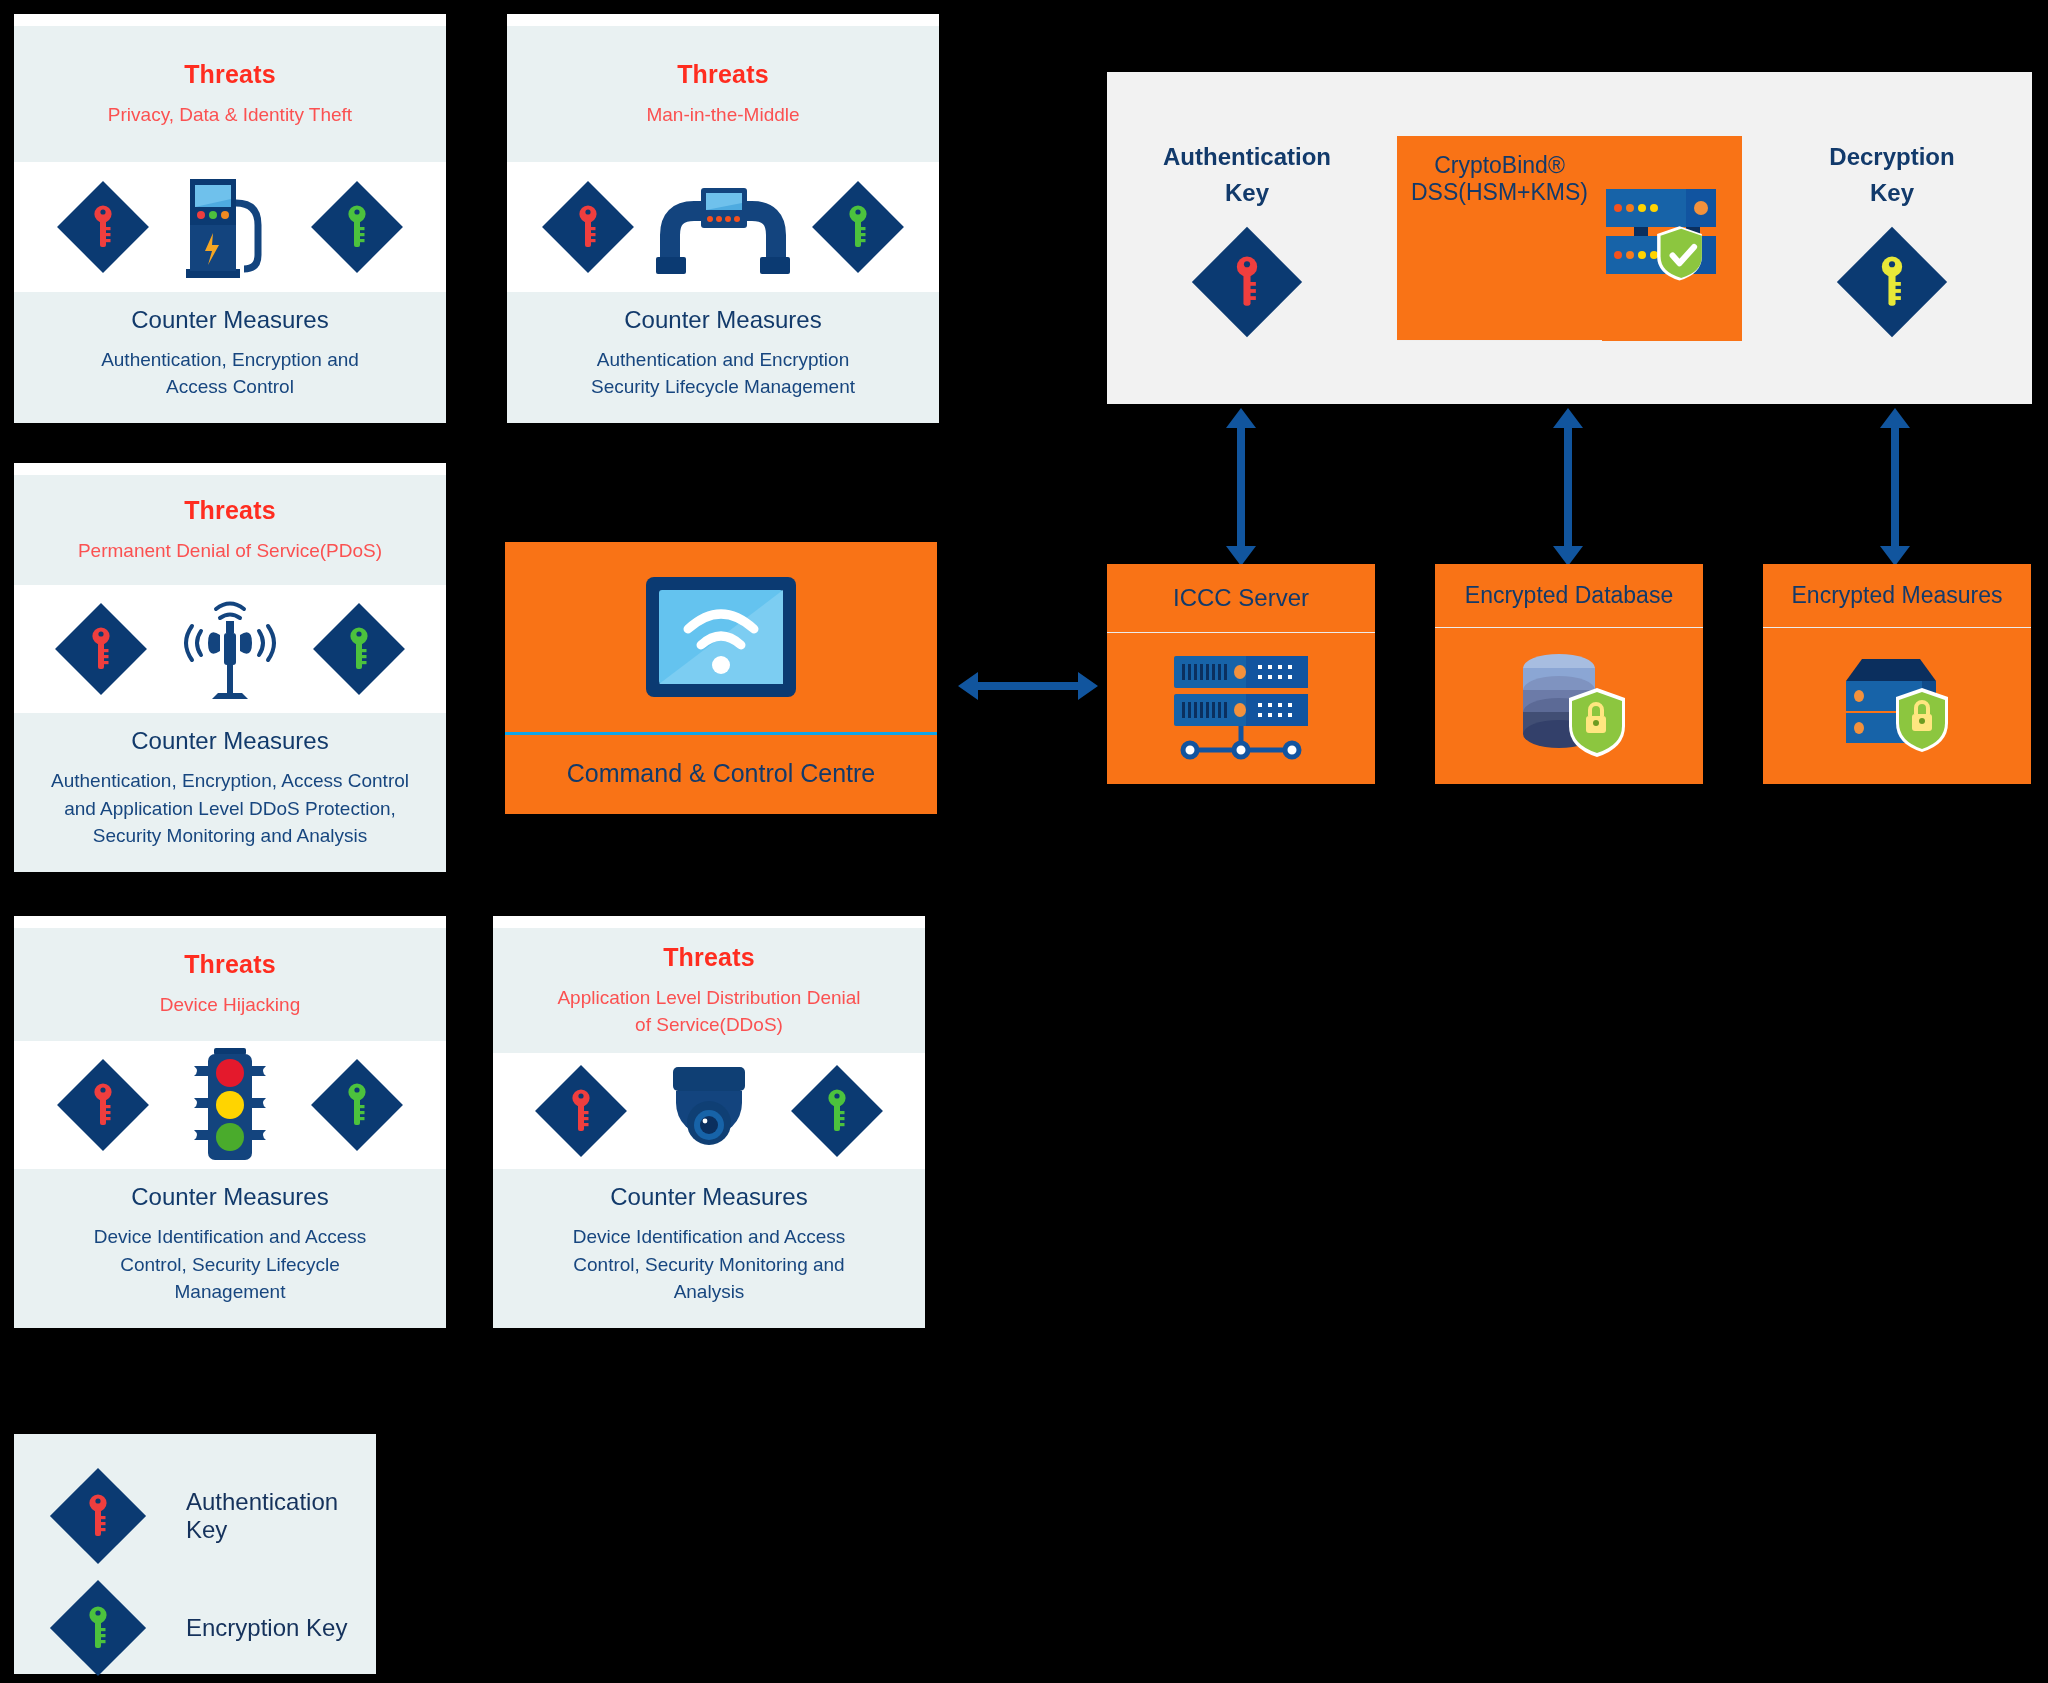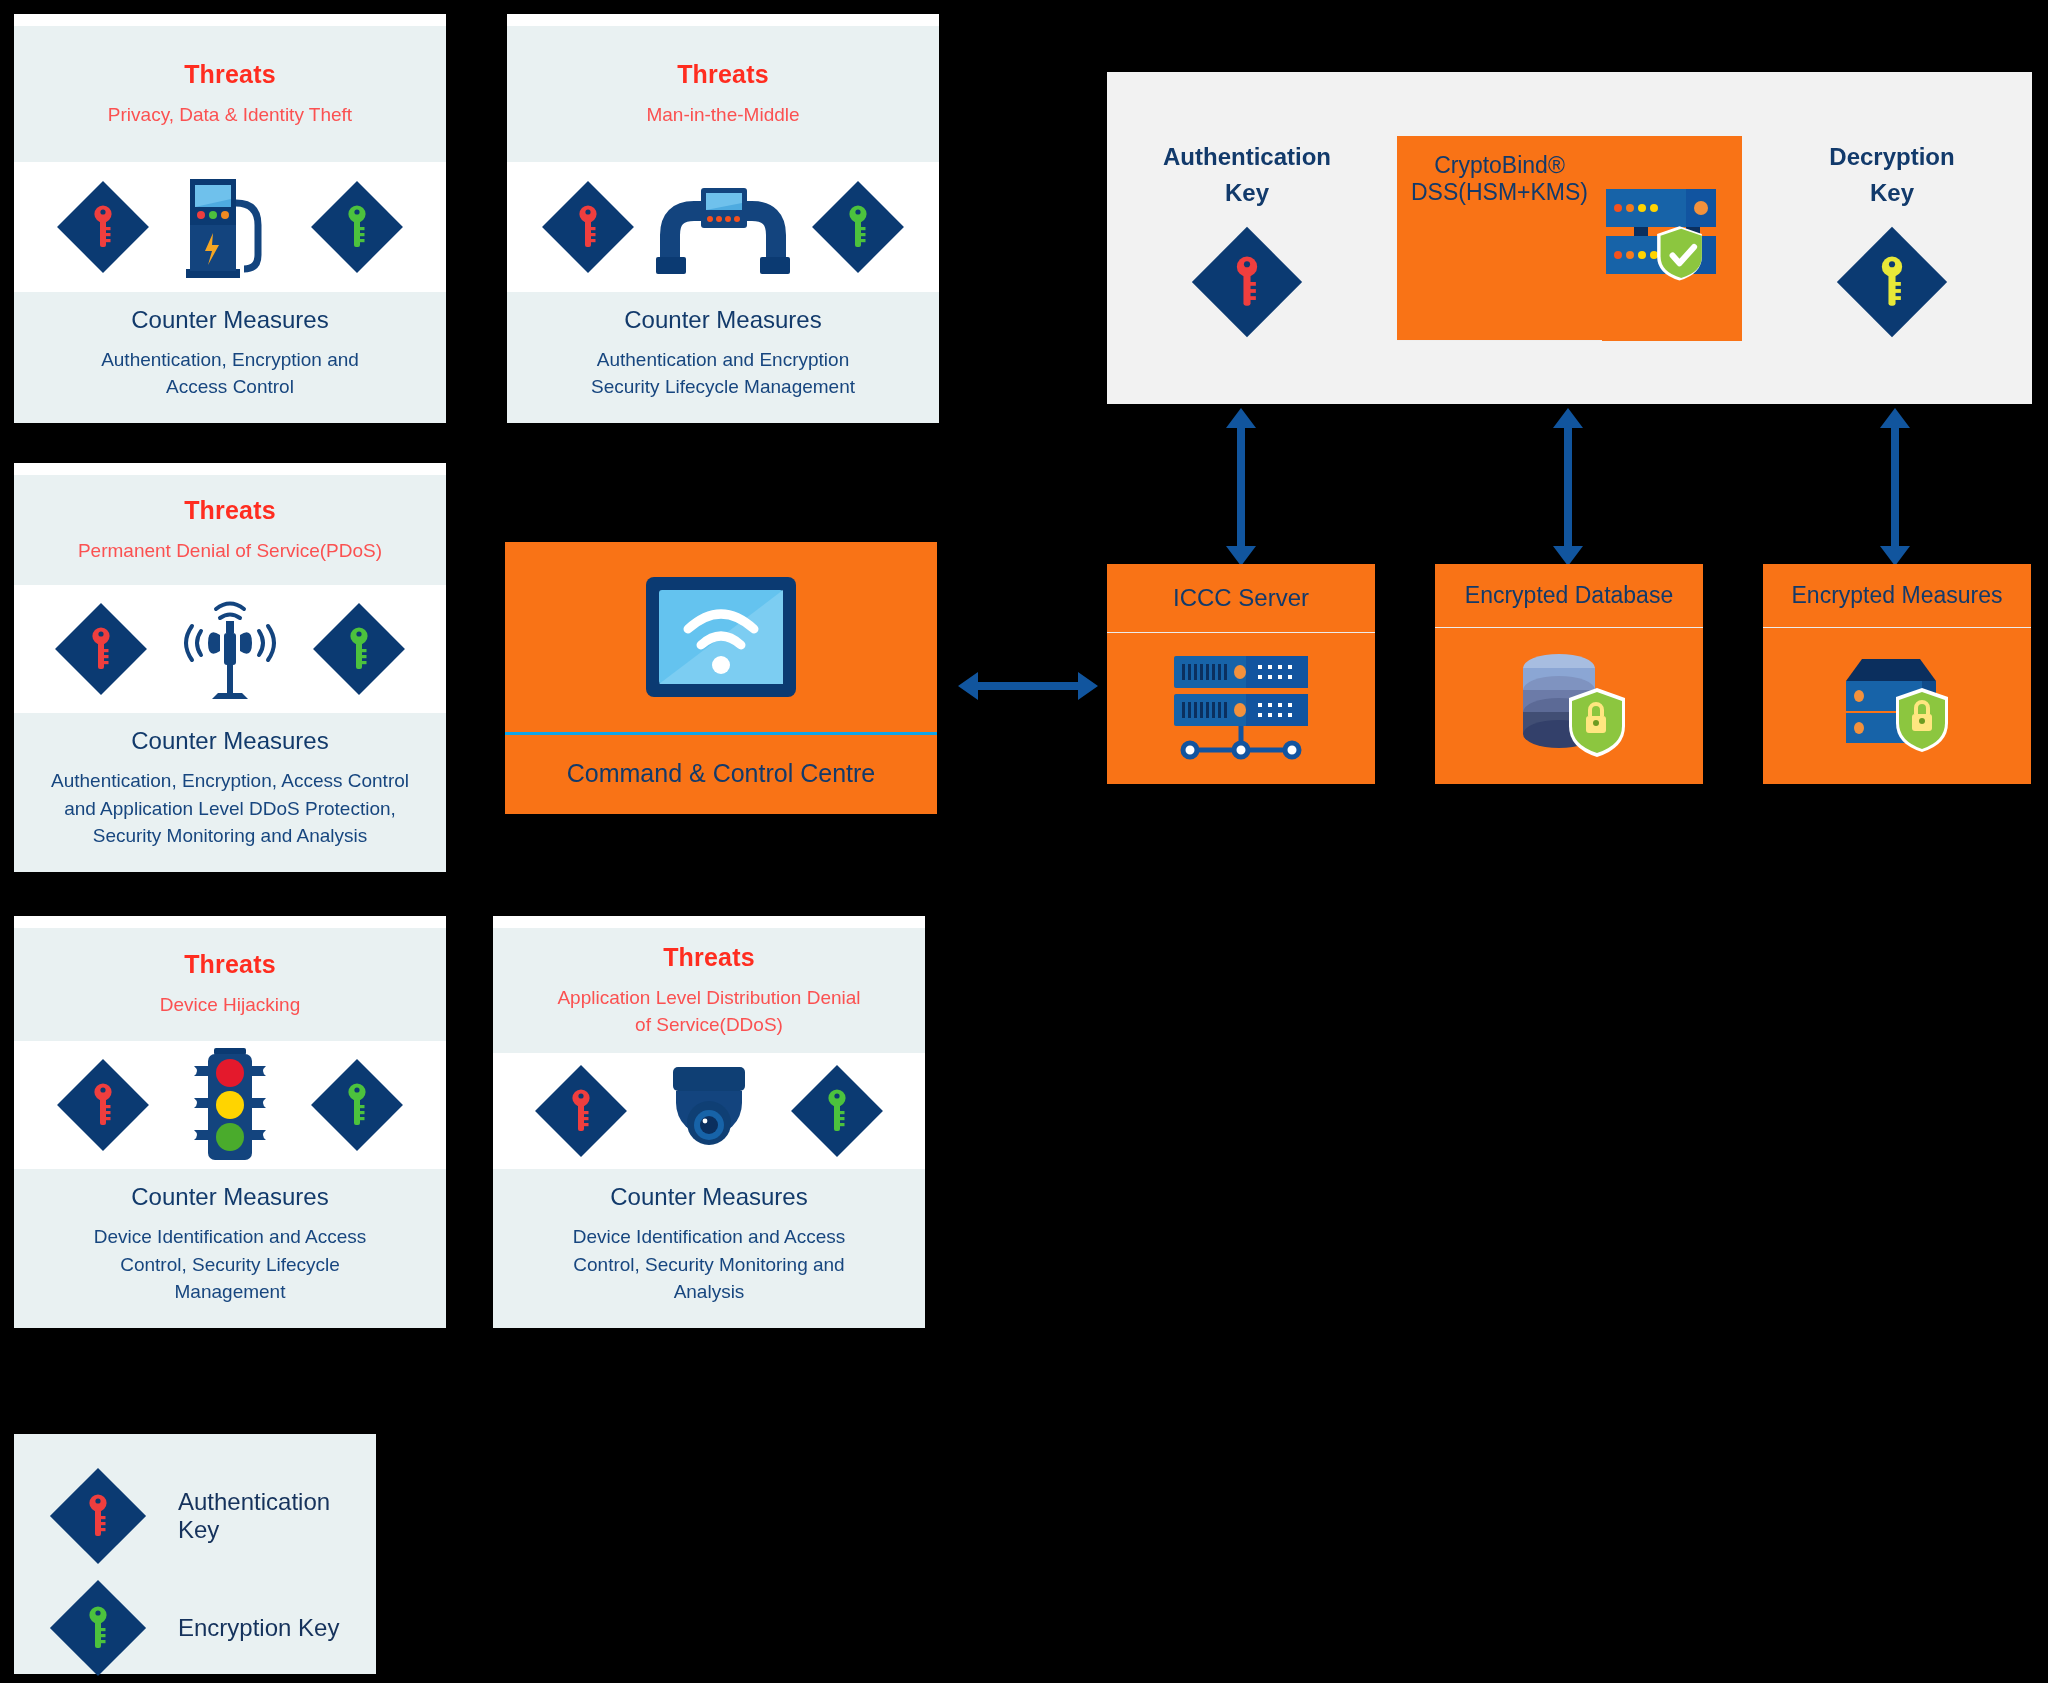--- a/index.html
+++ b/index.html
@@ -105,21 +105,21 @@
     text-align: center; color: #123a6b; font-size: 23px;
     padding: 16px 6px; border-bottom: 1px solid #efefef;
   }
   .crypto-inner .ci-body { flex:1; display:flex; align-items:center; justify-content:center; }
 
   
   #legend {
     position: absolute; background: #e9f1f2;
     padding: 26px 0 30px 0;
   }
-  .legend-row { display: flex; align-items: center; padding: 10px 0 10px 38px; }
+  .legend-row { display: flex; align-items: center; padding: 10px 0 10px 38px; gap: 8px; }
   .legend-label { color: #15325c; font-size: 24px; margin-left: 34px; }
 
   
   .arrow { position: absolute; }
   svg { display: block; }
   .blue { fill: #11559e; }
 </style>
 </head>
 <body>
 

